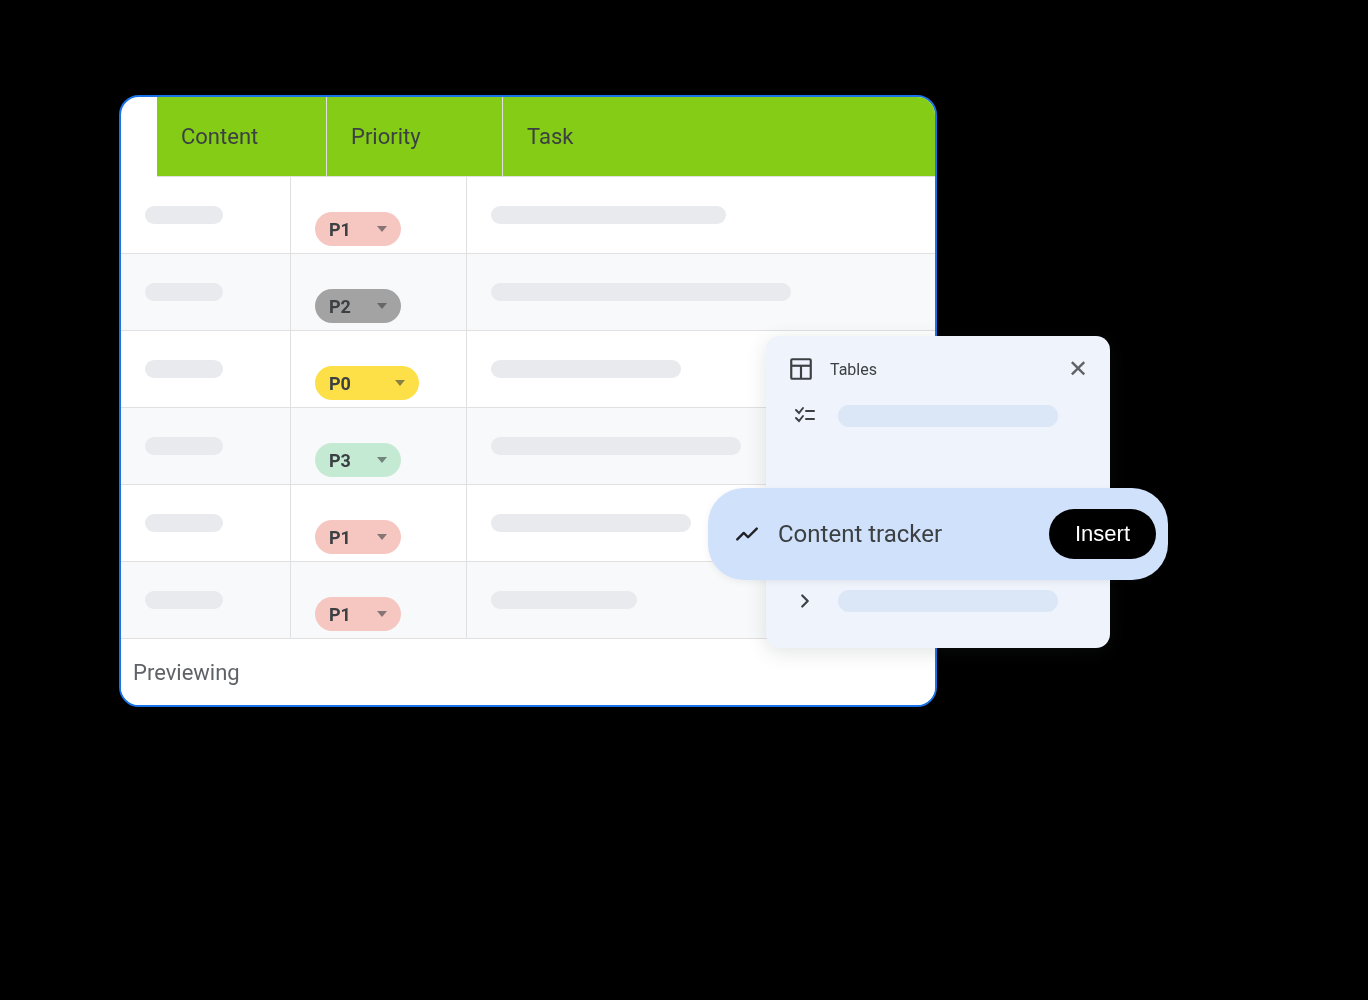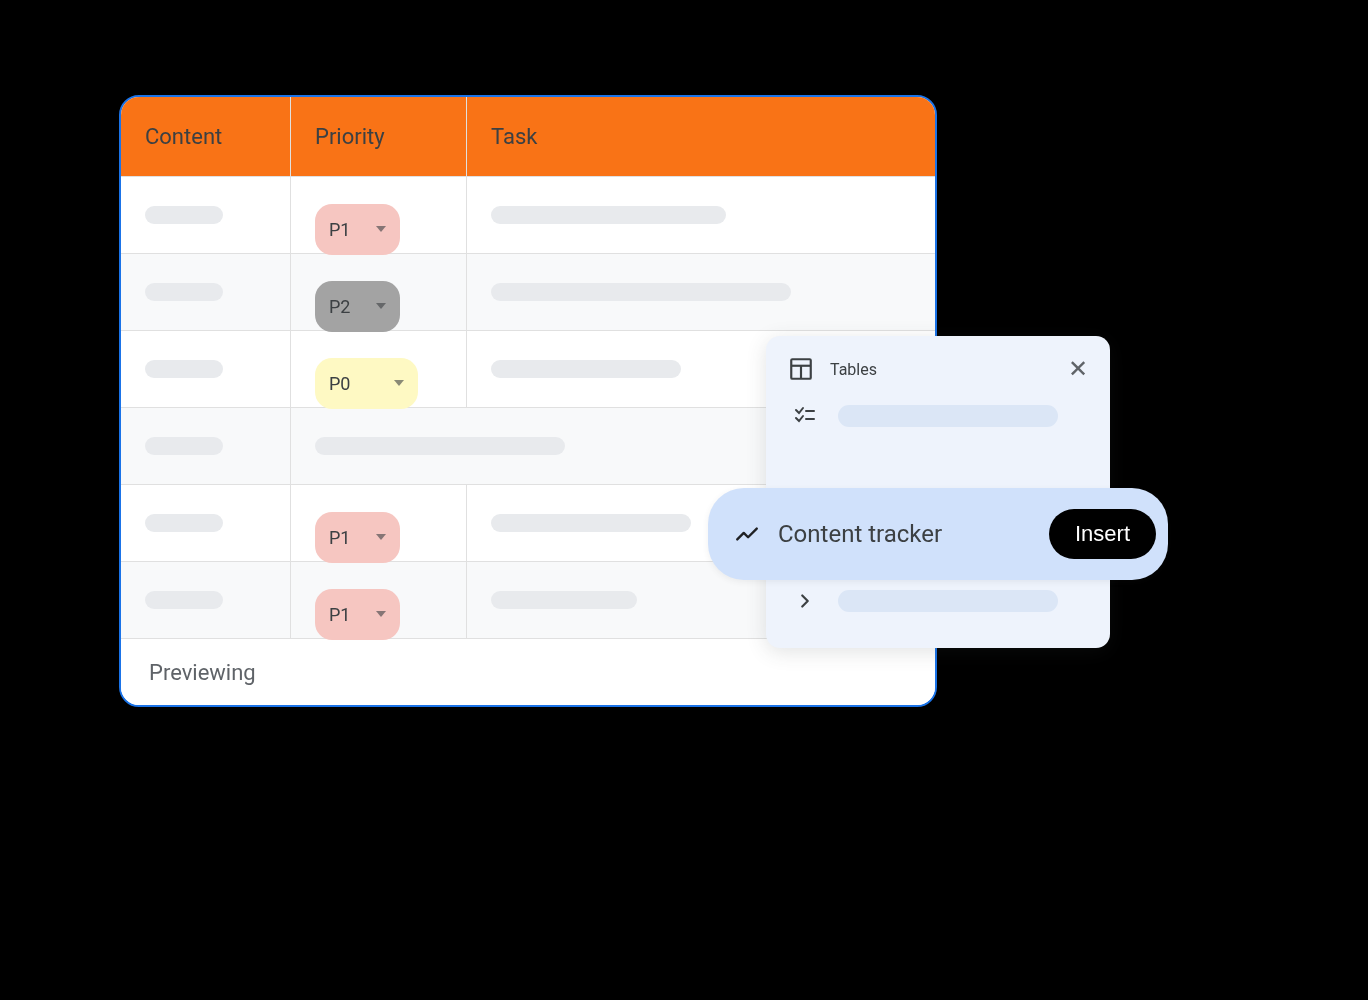--- a/index.html
+++ b/index.html
@@ -23,22 +23,23 @@
     width: 830px;
     height: 40px;
     background: radial-gradient(ellipse at center top, rgba(0,0,0,0.10), rgba(0,0,0,0) 70%);
     border-radius: 20px;
     filter: blur(8px);
     z-index: 0;
   }
   .thead {
     display: flex;
     height: 80px;
-    background: #f97316;
+    background: #84cc16;
     border-bottom: 1px solid #e0e0e0;
+    margin-left: 36px;
   }
   .th {
     display: flex;
     align-items: center;
     padding-left: 24px;
     font-size: 22px;
     color: #3c4043;
     border-right: 1px solid #e0e0e0;
   }
   .col-content { width: 170px; }
@@ -68,45 +69,45 @@
   .skel.s2 { width: 235px; }
   .skel.s3 { width: 300px; }
   .skel.s4 { width: 190px; }
   .skel.s5 { width: 250px; }
   .skel.s6 { width: 200px; }
   .skel.s7 { width: 146px; }
 
   .chip {
     display: flex;
     align-items: center;
-    height: 51px;
+    height: 34px;
     border-radius: 17px;
     padding: 0 14px;
     gap: 26px;
     font-size: 18px;
-    font-weight: 400;
+    font-weight: 700;
     color: #3c4043;
     margin-top: 28px;
   }
   .chip .caret {
     width: 0; height: 0;
     border-left: 5px solid transparent;
     border-right: 5px solid transparent;
     border-top: 6px solid rgba(60,64,67,0.6);
   }
-  .chip-p0 { background: #fef9c3; gap: 44px; }
+  .chip-p0 { background: #fde047; gap: 44px; }
   .chip-p1 { background: #f6c6c1; }
   .chip-p2 { background: #a3a3a3; }
   .chip-p3 { background: #c5ead3; }
 
   .footer {
     height: 66px;
     display: flex;
     align-items: center;
-    padding-left: 28px;
+    padding-left: 12px;
     font-size: 22px;
     color: #5f6368;
     background: #fff;
   }
 
   
   .panel {
     position: absolute;
     left: 766px;
     top: 336px;
@@ -239,20 +240,26 @@
           </div>
         </div>
         <div class="td col-task">
           <div class="skel s4"></div>
         </div>
       </div>
       <div class="tr alt">
         <div class="td col-content">
           <div class="skel s1"></div>
         </div>
+        <div class="td col-priority">
+          <div class="chip chip-p3">
+            <span>P3</span>
+            <span class="caret"></span>
+          </div>
+        </div>
         <div class="td col-task">
           <div class="skel s5"></div>
         </div>
       </div>
       <div class="tr">
         <div class="td col-content">
           <div class="skel s1"></div>
         </div>
         <div class="td col-priority">
           <div class="chip chip-p1">

